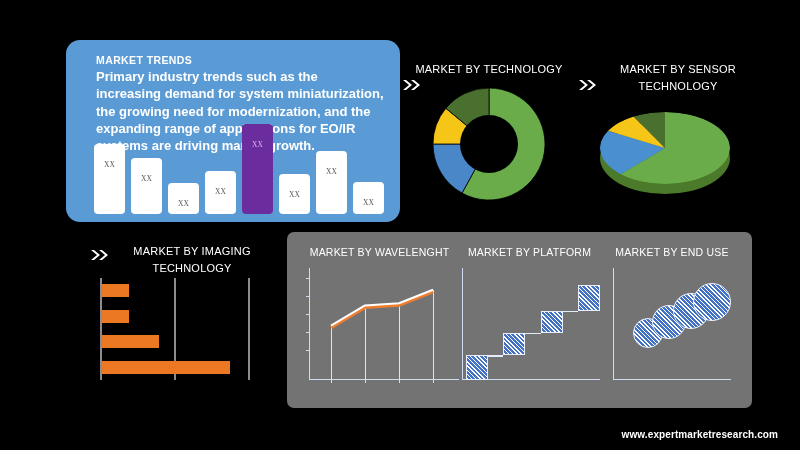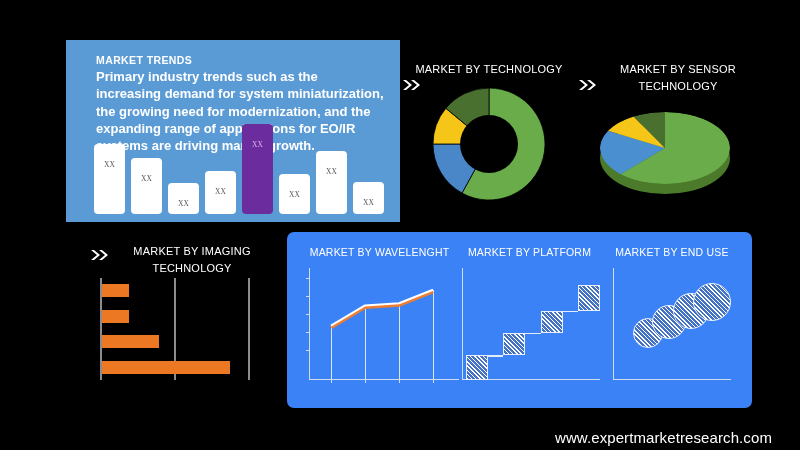--- a/index.html
+++ b/index.html
@@ -27,21 +27,21 @@
   .logo-arrow { position:absolute; left:52px; top:0px; width:26px; height:24px; }
   .logo-tag {
     position:absolute; left:14px; top:24px;
     font-size:3.4px; color:#d8a000; letter-spacing:0.3px;
     white-space:nowrap; font-weight:bold;
   }
 
   
   .trends-panel {
     position:absolute; left:66px; top:40px; width:334px; height:182px;
-    background:#5b9bd5; border-radius:0;
+    background:#5b9bd5; border-radius:14px;
   }
   .trends-title {
     position:absolute; left:30px; top:14px;
     font-size:10.5px; font-weight:bold; color:#ffffff; letter-spacing:0.4px;
   }
   .trends-body {
     position:absolute; left:30px; top:28px; width:288px;
     font-size:13px; font-weight:bold; color:#ffffff; line-height:1.33;
   }
   .trend-bars {
@@ -84,21 +84,21 @@
 
   
   .img-chart { position:absolute; left:100px; top:278px; width:150px; height:102px; }
   .img-axis { position:absolute; left:0; top:0; width:1.5px; height:100%; background:#8c8c8c; }
   .img-grid { position:absolute; top:0; width:1.5px; height:100%; background:#8c8c8c; }
   .hbar { position:absolute; height:13px; background:#ec7824; left:2px; }
 
   
   .bottom-panel {
     position:absolute; left:287px; top:232px; width:465px; height:176px;
-    background:#3b82f6; border-radius:7px;
+    background:#737373; border-radius:7px;
   }
   .bp-title {
     position:absolute; top:14px; color:#ffffff; font-size:10.5px;
     text-align:center; letter-spacing:0.2px;
   }
   .mini { position:absolute; }
   .mini-axisY { position:absolute; left:0; top:0; width:1.2px; height:100%; background:#cfdcf2; }
   .mini-axisX { position:absolute; left:0; bottom:0; height:1.2px; width:100%; background:#cfdcf2; }
   .tick { position:absolute; left:-3px; width:4px; height:1.2px; background:#cfdcf2; }
   .tickx { position:absolute; bottom:-3px; width:1.2px; height:4px; background:#cfdcf2; }
@@ -118,22 +118,22 @@
   }
 
   
   .overview-badge {
     position:absolute; left:8px; top:414px;
     background:#fcb813; color:#ffffff;
     font-size:9.5px; font-weight:bold; letter-spacing:0.3px;
     padding:5px 10px 5px 9px;
   }
   .site-url {
-    position:absolute; right:28px; top:429px;
-    color:#ffffff; font-size:15px; font-weight:normal; letter-spacing:0.1px;
+    position:absolute; right:22px; top:429px;
+    color:#ffffff; font-size:10px; font-weight:bold; letter-spacing:0.1px;
   }
 </style>
 </head>
 <body>
 
 <div class="stage">
 
 
   <div class="trends-panel">
     <div class="trends-title">MARKET TRENDS</div>

